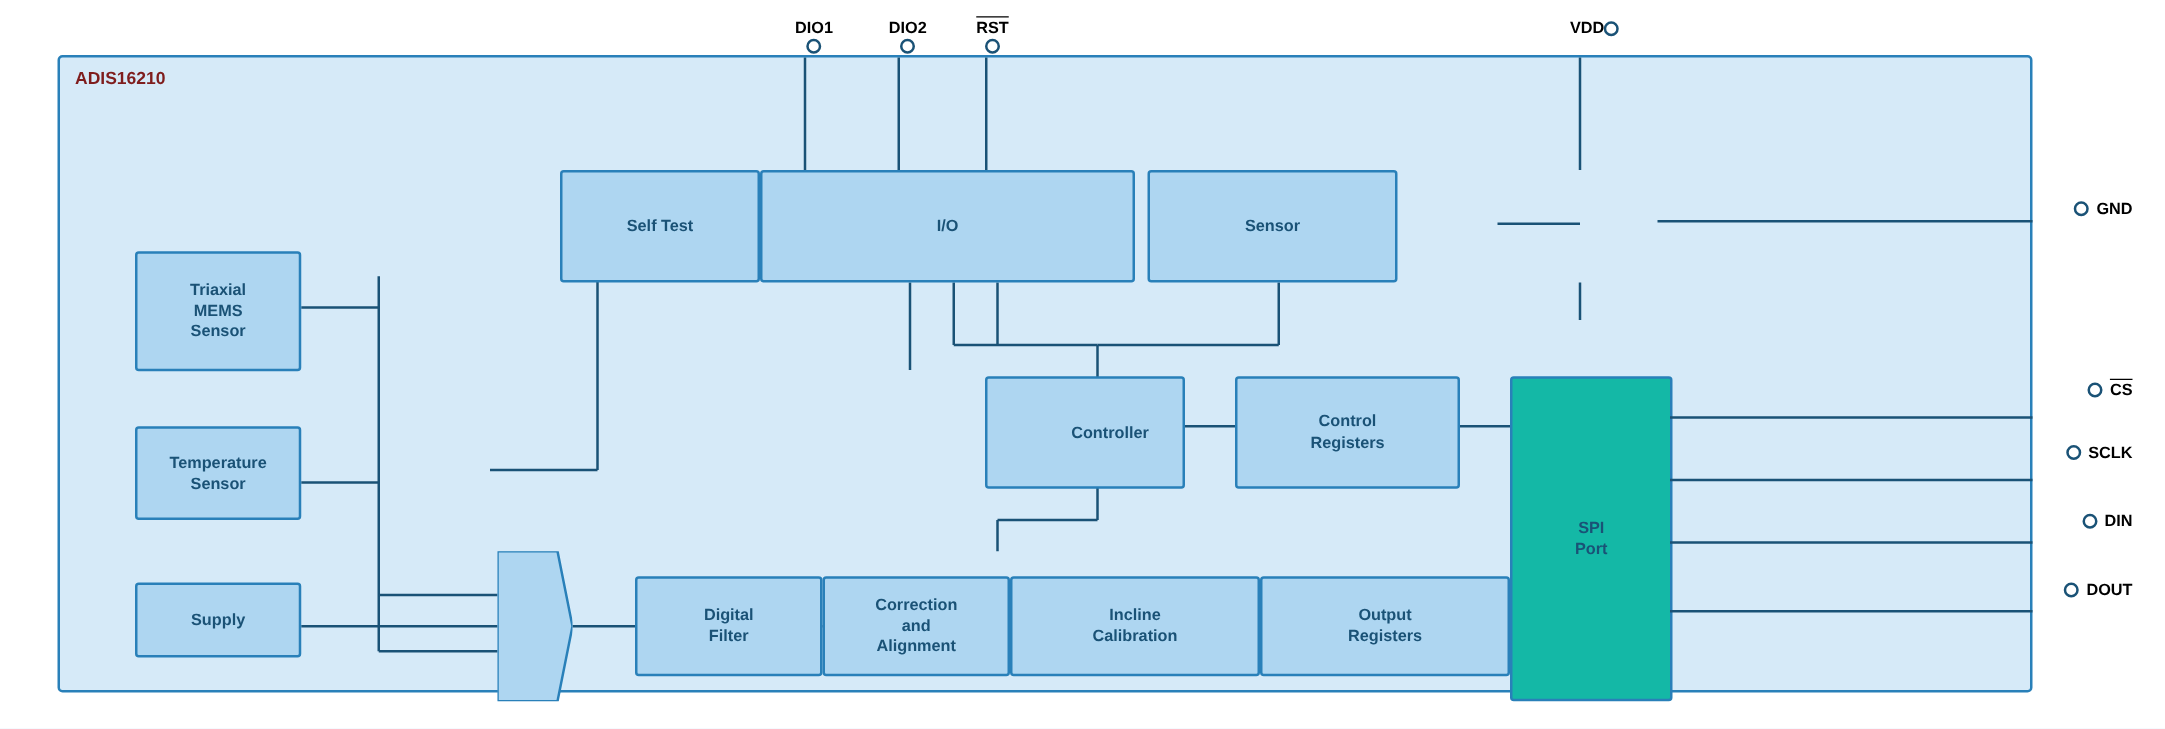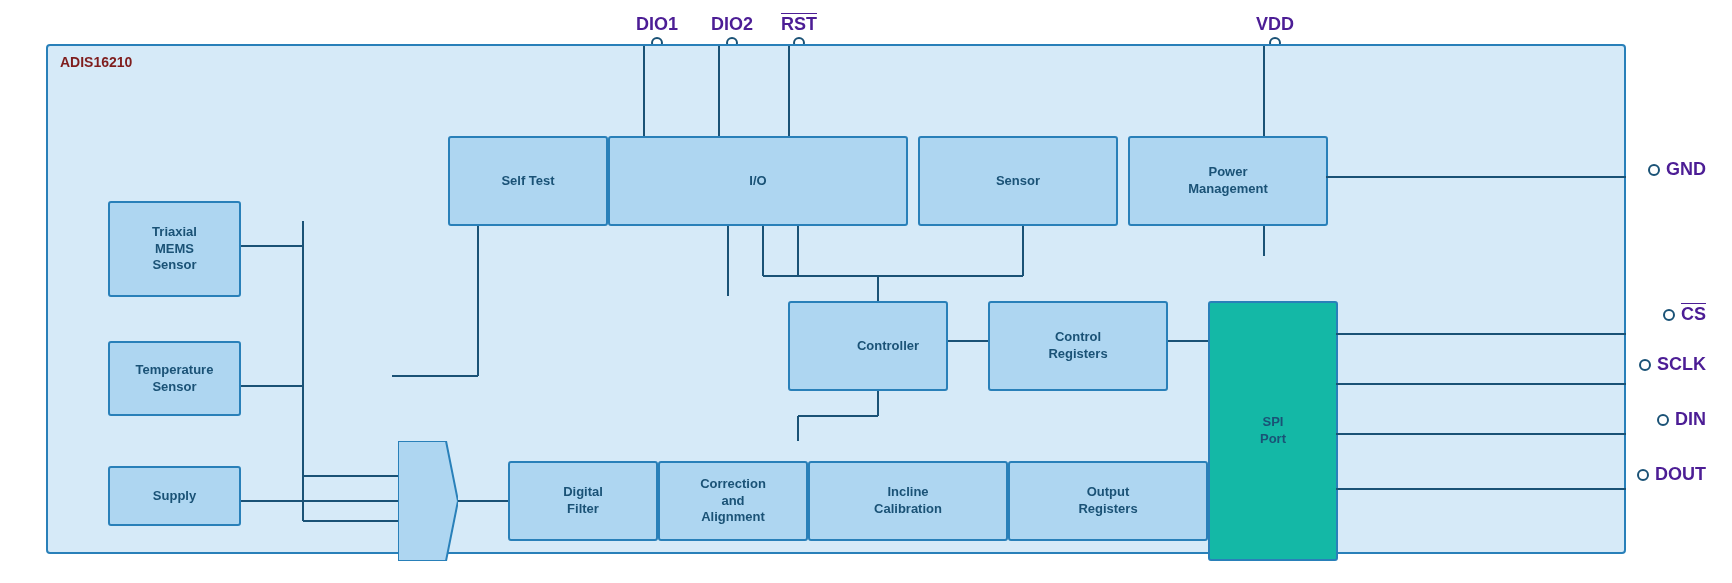--- a/index.html
+++ b/index.html
@@ -85,23 +85,23 @@
     .pin-circle {
       width: 12px;
       height: 12px;
       border-radius: 50%;
       border: 2px solid #1a5276;
       background: white;
       flex-shrink: 0;
     }
 
     .pin-text {
-      font-size: 18px;
-      font-weight: bold;
-      color: #4c1d95;
+      font-size: 13px;
+      font-weight: bold;
+      color: #000000;
     }
   </style>
 </head>
 <body>
 
 <div class="outer-container">
 
   <div style="position:absolute; top:0; left:610px; display:flex; flex-direction:column; align-items:center;">
     <span class="pin-text">DIO1</span>
     <div class="pin-circle" style="margin-top:2px;"></div>
@@ -110,21 +110,21 @@
   <div style="position:absolute; top:0; left:685px; display:flex; flex-direction:column; align-items:center;">
     <span class="pin-text">DIO2</span>
     <div class="pin-circle" style="margin-top:2px;"></div>
   </div>
 
   <div style="position:absolute; top:0; left:755px; display:flex; flex-direction:column; align-items:center;">
     <span class="pin-text" style="text-decoration:overline;">RST</span>
     <div class="pin-circle" style="margin-top:2px;"></div>
   </div>
 
-  <div style="position:absolute; top:0; left:1230px; display:flex; flex-direction:column; align-items:center;">
+  <div style="position:absolute; top:0; left:1230px; display:flex; flex-direction:row; align-items:center;">
     <span class="pin-text">VDD</span>
     <div class="pin-circle" style="margin-top:2px;"></div>
   </div>
 
   <div class="chip-boundary">
     <span class="chip-label">ADIS16210</span>
 
     <svg class="wires">
 
       <line x1="596" y1="0" x2="596" y2="90" stroke="#1a5276" stroke-width="2"></line>
@@ -206,23 +206,20 @@
     </div>
 
     <div class="block" style="left:560px; top:90px; width:300px; height:90px;">
       <span>I/O</span>
     </div>
 
     <div class="block" style="left:870px; top:90px; width:200px; height:90px;">
       <span>Sensor</span>
     </div>
 
-    <div class="block" style="left:1080px; top:90px; width:200px; height:90px;">
-      <span>Power<br>Management</span>
-    </div>
 
     <div class="block" style="left:740px; top:255px; width:160px; height:90px;padding-left:40px;">
       <span>Controller</span>
     </div>
 
     <div class="block" style="left:940px; top:255px; width:180px; height:90px;">
       <span>Control<br>Registers</span>
     </div>
 
     <div class="block" style="left:460px; top:415px; width:150px; height:80px;">

